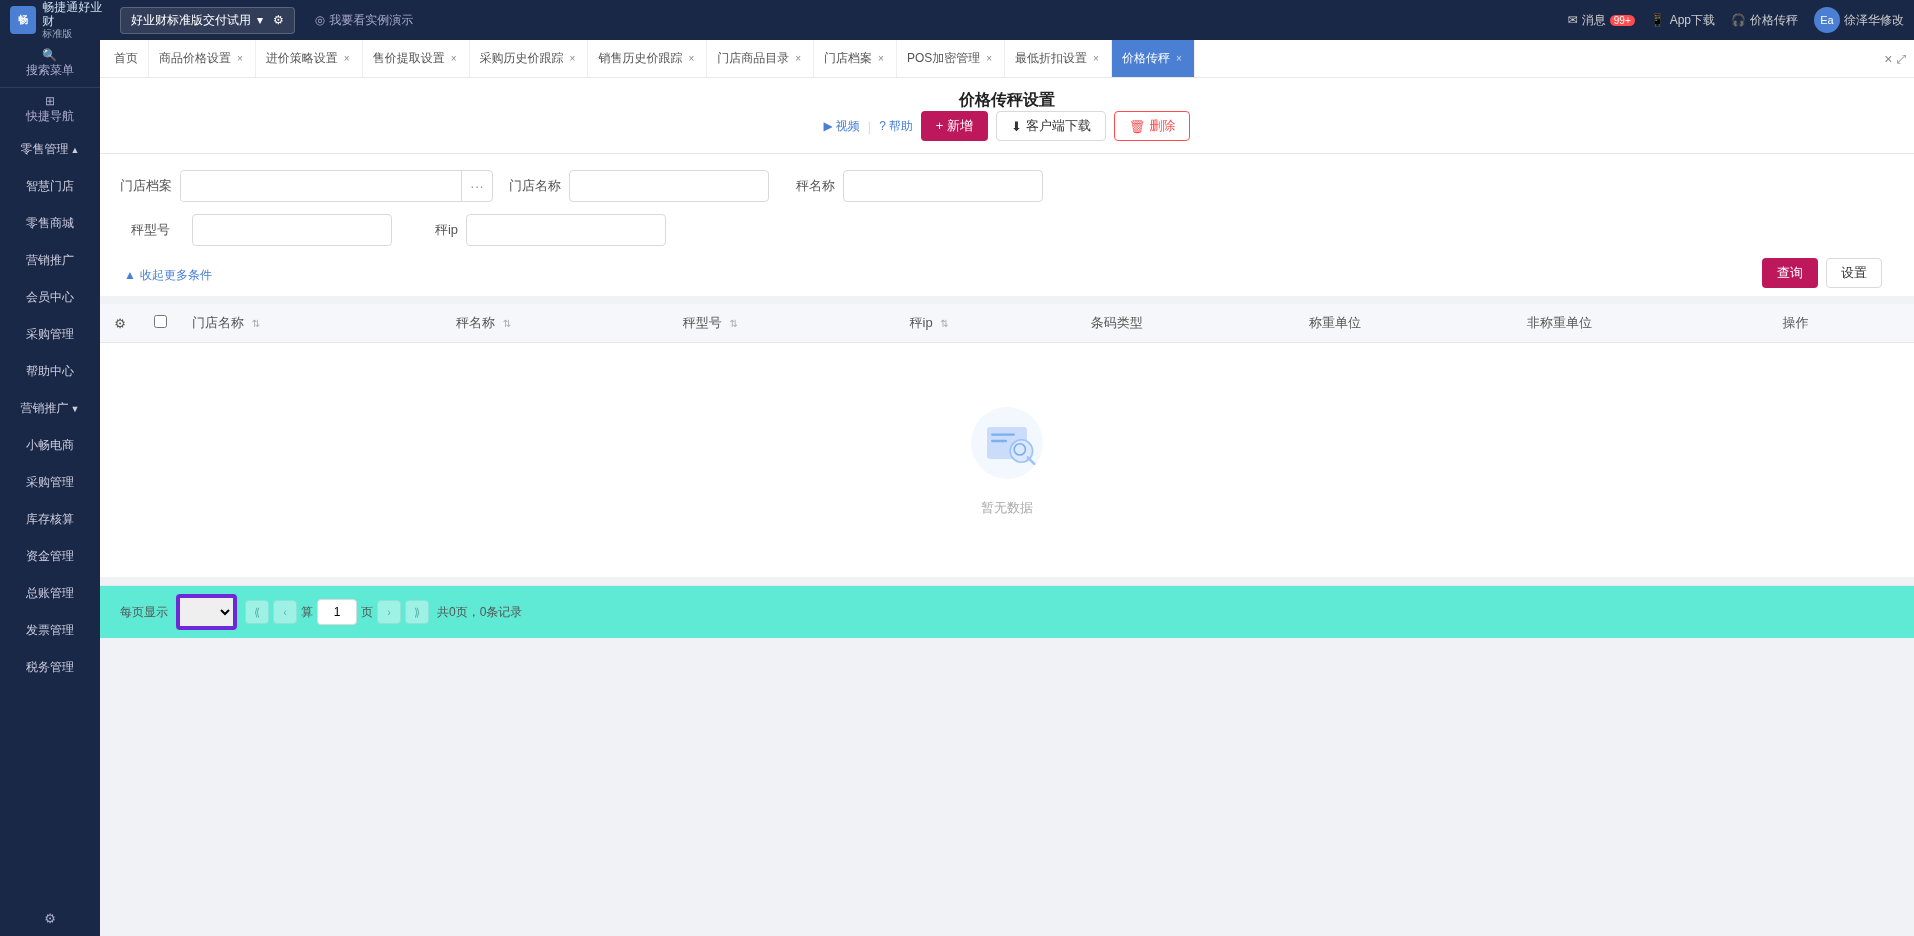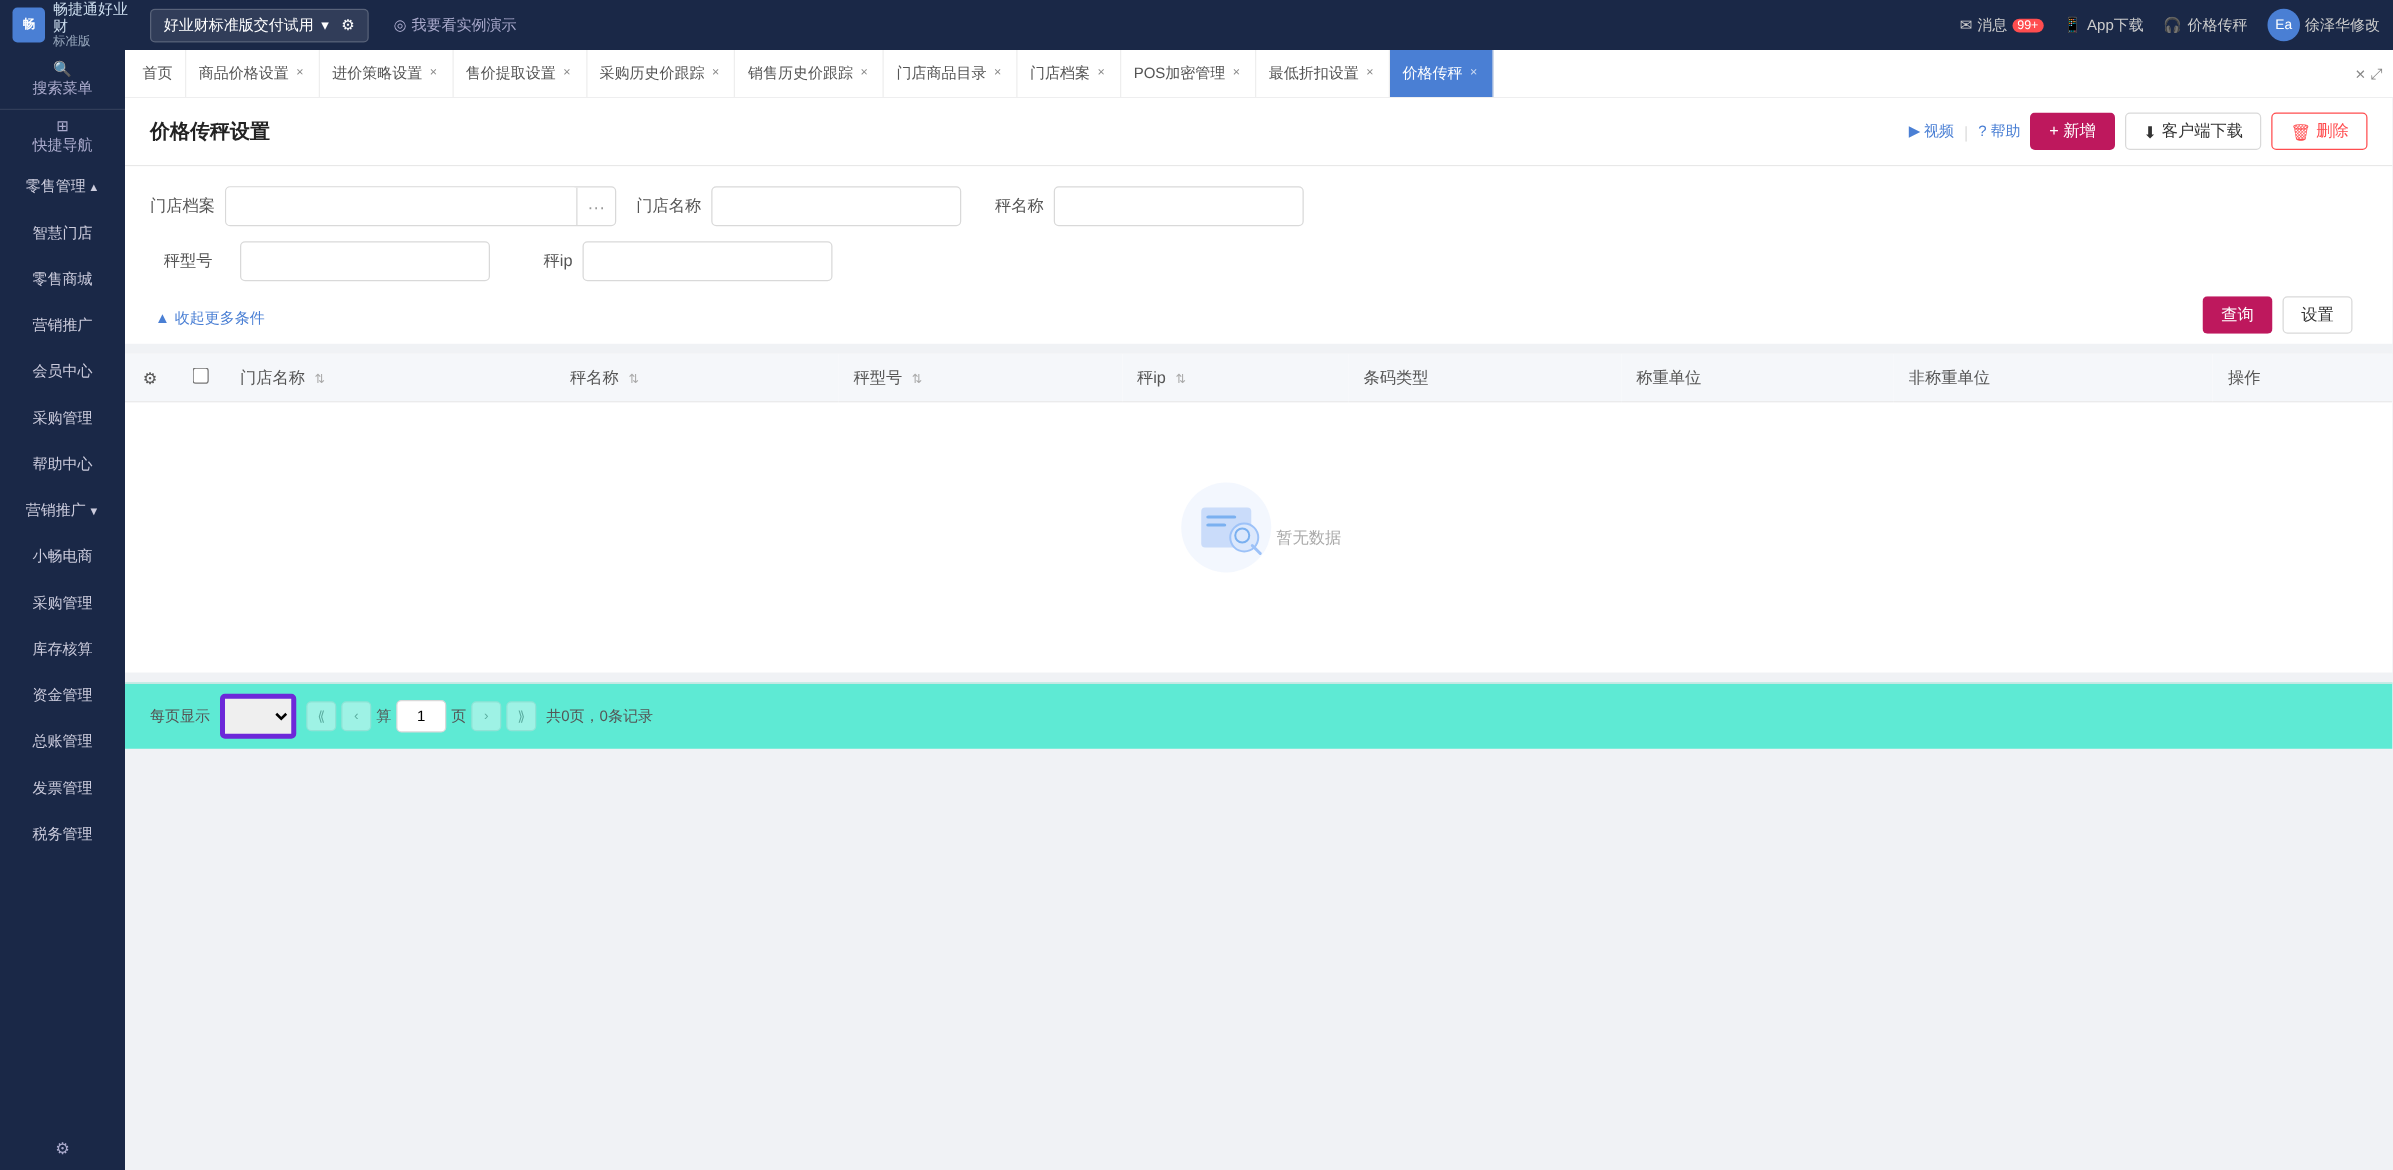--- a/index.html
+++ b/index.html
@@ -172,20 +172,21 @@
       position: fixed;
       top: 78px; left: 100px; right: 0; bottom: 0;
       background: #f0f2f5;
       overflow: auto;
     }
     .page-header {
       background: #fff;
       padding: 12px 20px;
       display: flex; align-items: center; justify-content: space-between;
       border-bottom: 1px solid #e8e8e8;
+      flex-direction: column;
     }
     .page-title {
       font-size: 16px;
       font-weight: bold;
       color: #222;
     }
     .page-header-actions {
       display: flex; align-items: center; gap: 8px;
     }
     .header-link {
@@ -298,23 +299,23 @@
       color: #aaa;
       font-size: 10px;
       margin-left: 4px;
     }
     .th-settings { width: 40px; text-align: center; }
     .th-checkbox { width: 40px; text-align: center; }
 
     
     .empty-state {
       display: flex;
-      flex-direction: row;
+      flex-direction: column;
       align-items: center;
-      justify-content: center;
+      justify-content: flex-end;
       padding: 60px 20px;
     }
     .empty-icon {
       width: 80px; height: 80px;
       margin-bottom: 16px;
     }
     .empty-text {
       color: #aaa;
       font-size: 13px;
     }

